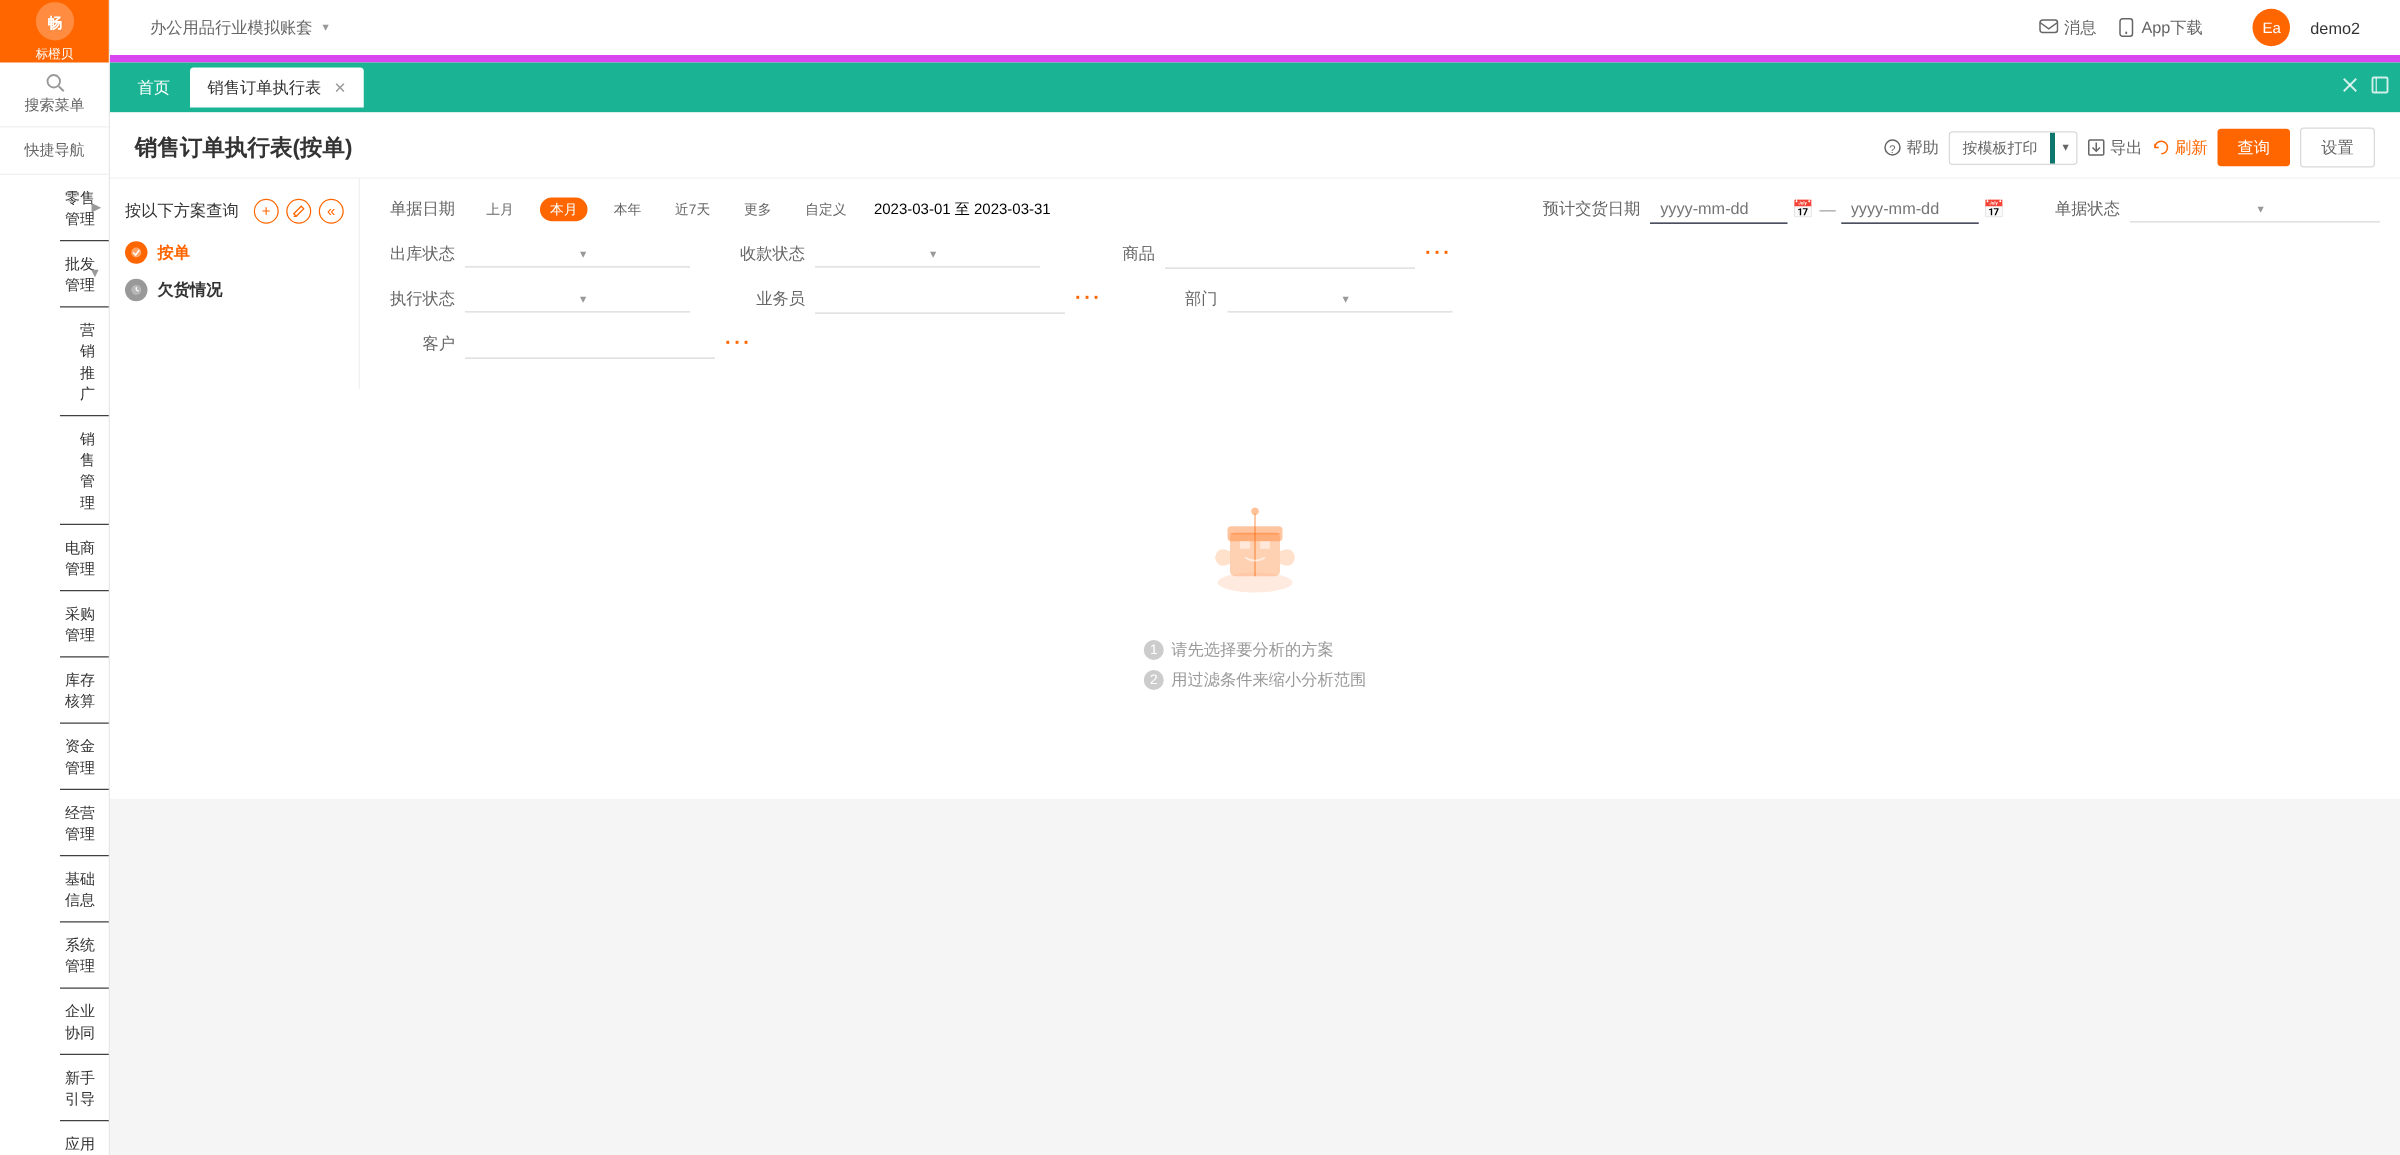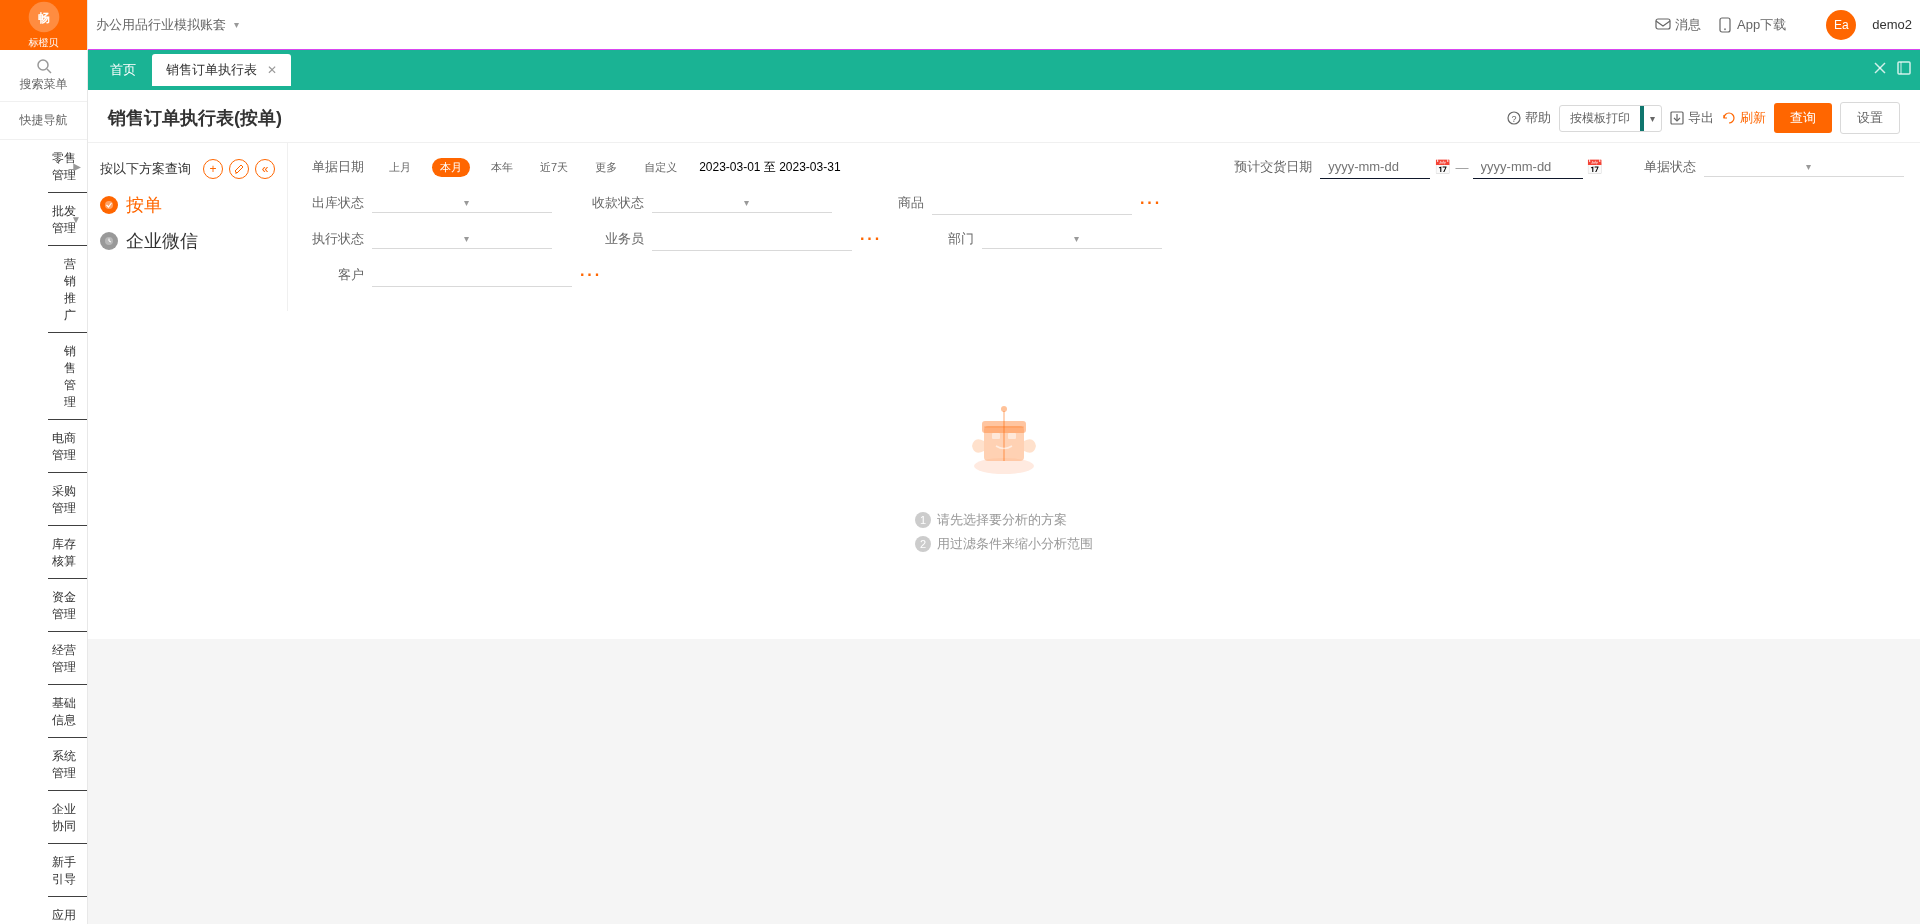--- a/index.html
+++ b/index.html
@@ -16,21 +16,21 @@
     .sidebar-nav span { font-size: 12px; color: #666; display: block; padding: 6px 0; }
     .sidebar-menu-item { display: flex; flex-direction: column; align-items: flex-end; padding: 8px 4px; cursor: pointer; border-bottom: 1px solid #404040; position: relative; margin-left: 48px; }
     .sidebar-menu-item.has-sub { }
     .sidebar-menu-item .label { font-size: 12px; color: #333; margin-top: 2px; }
     .sidebar-menu-item .arrow { font-size: 10px; color: #999; position: absolute; right: 6px; top: 50%; transform: translateY(-50%); }
 
     
     .main { flex: 1; display: flex; flex-direction: column; overflow: hidden; }
 
     
-    .top-header { height: 50px; background: #fff; display: flex; align-items: center; justify-content: space-between; padding: 0 8px; border-bottom: 1px solid #d946ef; flex-shrink: 0; }
+    .top-header { height: 50px; background: #fff; display: flex; align-items: center; justify-content: space-between; padding: 0 32px; border-bottom: 6px solid #d946ef; flex-shrink: 0; }
     .top-header-left { display: flex; align-items: center; gap: 8px; }
     .top-header-left .app-name { font-size: 13px; color: #666; }
     .top-header-left .dropdown-icon { font-size: 10px; color: #999; }
     .top-header-right { display: flex; align-items: center; gap: 16px; }
     .header-btn { display: flex; align-items: center; gap: 4px; font-size: 13px; color: #666; cursor: pointer; }
     .user-avatar { width: 30px; height: 30px; border-radius: 50%; background: #ff6600; display: flex; align-items: center; justify-content: center; color: #fff; font-size: 12px; overflow: hidden; margin-left: 24px; }
 
     
     .tab-bar { height: 40px; background: #1ab394; display: flex; align-items: center; padding: 0 8px; gap: 2px; flex-shrink: 0; }
     .tab-item { height: 32px; padding: 0 14px; display: flex; align-items: center; gap: 6px; font-size: 13px; cursor: pointer; border-radius: 3px 3px 0 0; }
@@ -57,21 +57,21 @@
     .filter-layout { display: flex; }
     .filter-left-panel { width: 200px; border-right: 1px solid #f0f0f0; padding: 12px 0; flex-shrink: 0; }
     .filter-left-header { display: flex; align-items: center; justify-content: space-between; padding: 4px 12px 8px; }
     .filter-left-title { font-size: 13px; color: #333; font-weight: 500; }
     .filter-left-actions { display: flex; align-items: center; gap: 6px; }
     .icon-circle { width: 20px; height: 20px; border-radius: 50%; border: 1px solid #ff6600; color: #ff6600; display: flex; align-items: center; justify-content: center; font-size: 12px; cursor: pointer; }
     .filter-left-item { display: flex; align-items: center; gap: 8px; padding: 6px 12px; cursor: pointer; }
     .filter-left-item.active { color: #ff6600; }
     .filter-left-item .item-icon { width: 18px; height: 18px; border-radius: 50%; background: #ff6600; color: #fff; display: flex; align-items: center; justify-content: center; font-size: 10px; }
     .filter-left-item .item-icon.gray { background: #999; }
-    .filter-left-item .item-label { font-size: 18px; }
+    .filter-left-item .item-label { font-size: 13px; font-weight: bold; }
 
     .filter-right-panel { flex: 1; padding: 12px 16px; }
     .filter-row { display: flex; align-items: center; gap: 16px; margin-bottom: 12px; flex-wrap: nowrap; }
     .filter-field { display: flex; align-items: center; gap: 8px; }
     .filter-label { font-size: 13px; color: #666; white-space: nowrap; min-width: 60px; text-align: right; }
     .filter-input { border: none; border-bottom: 1px solid #d9d9d9; padding: 4px 8px; font-size: 13px; color: #333; outline: none; background: transparent; }
     .filter-select { display: flex; align-items: center; gap: 4px; border: none; border-bottom: 1px solid #d9d9d9; padding: 4px 8px; min-width: 180px; cursor: pointer; }
     .filter-select span { flex: 1; font-size: 13px; color: #ccc; }
     .filter-select .caret { font-size: 10px; color: #999; }
     .date-range { display: flex; align-items: center; gap: 4px; }
@@ -296,21 +296,21 @@
               <span class="item-label">按单</span>
             </div>
             <div class="filter-left-item">
               <div class="item-icon gray">
                 <svg width="10" height="10" viewBox="0 0 10 10">
                     <circle cx="5" cy="5" r="4" fill="rgba(255,255,255,0.3)"></circle>
                     <line x1="5" y1="2.5" x2="5" y2="5" stroke="#fff" stroke-width="1"></line>
                     <line x1="5" y1="5" x2="7" y2="6" stroke="#fff" stroke-width="1"></line>
                   </svg>
               </div>
-              <span class="item-label">企业微信</span>
+              <span class="item-label">欠货情况</span>
             </div>
           </div>
 
           <div class="filter-right-panel">
 
             <div class="filter-row">
               <div class="filter-field">
                 <span class="filter-label">单据日期</span>
                 <div class="date-tabs">
                   <span class="date-tab">上月</span>

